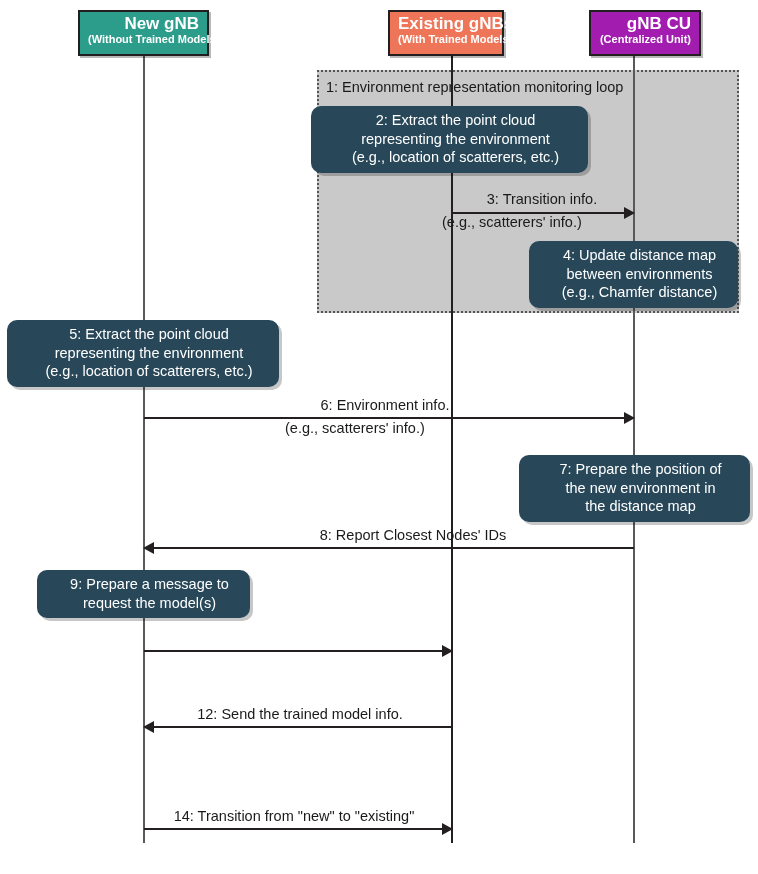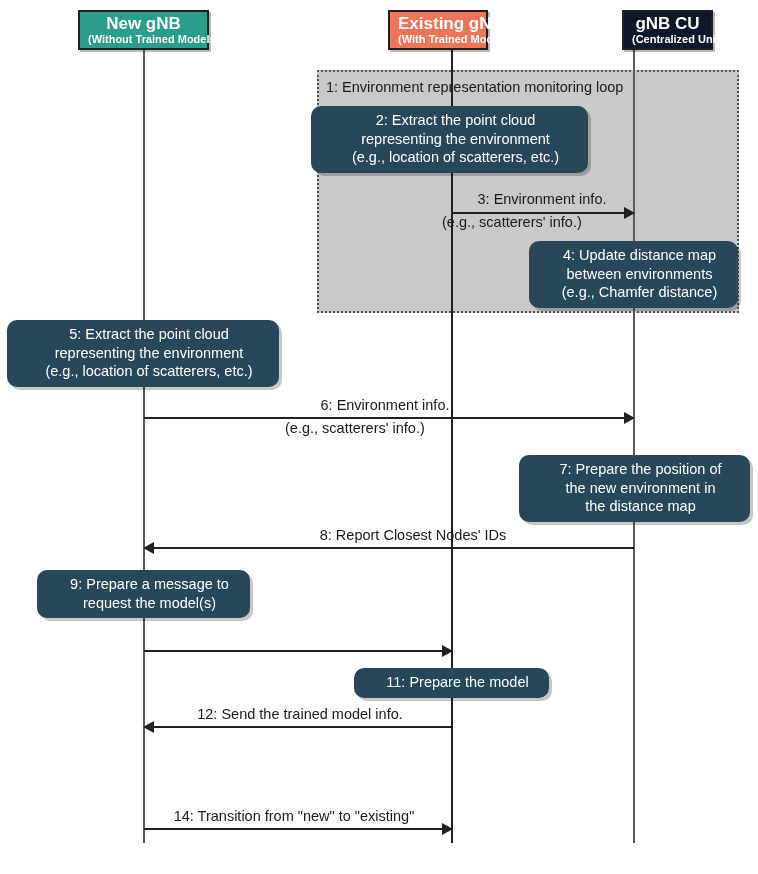--- a/index.html
+++ b/index.html
@@ -17,22 +17,22 @@
     height: 874px;
     background: #ffffff;
     overflow: hidden;
   }
 
   
   .participant {
     position: absolute;
     box-sizing: border-box;
     border: 2px solid #231f20;
-    text-align: center;
-    padding: 2px 8px 3px 8px;
+    text-align: right;
+    padding: 2px 8px 9px 8px;
     box-shadow: 2px 2px 0 rgba(0,0,0,0.28);
   }
   .participant .p-title {
     display: block;
     font-size: 17px;
     font-weight: bold;
     color: #ffffff;
     line-height: 19px;
     white-space: nowrap;
   }
@@ -124,21 +124,21 @@
 
   <div class="lifeline dark" style="left:451px; top:70px; height:243px;"></div>
   <div class="lifeline" style="left:633px; top:70px; height:243px;"></div>
 
   <div class="action" style="left:311px; top:106px; width:277px;">2: Extract the point cloud
 representing the environment
 (e.g., location of scatterers, etc.)</div>
 
   <div class="msg-line" style="left:452px; top:212px; width:174px;"></div>
   <div class="arrowhead right" style="left:624px; top:207px;"></div>
-  <div class="msg-label" style="left:442px; top:190px; width:200px;">3: Environment info.</div>
+  <div class="msg-label" style="left:442px; top:190px; width:200px;">3: Transition info.</div>
   <div class="msg-label below" style="left:442px; top:213px; width:200px;">(e.g., scatterers' info.)</div>
 
   <div class="action" style="left:529px; top:241px; width:209px;">4: Update distance map
 between environments
 (e.g., Chamfer distance)</div>
 
   <div class="action" style="left:7px; top:320px; width:272px;">5: Extract the point cloud
 representing the environment
 (e.g., location of scatterers, etc.)</div>
 
@@ -154,39 +154,38 @@
   <div class="msg-line" style="left:152px; top:547px; width:482px;"></div>
   <div class="arrowhead left" style="left:143px; top:542px;"></div>
   <div class="msg-label" style="left:288px; top:526px; width:250px;">8: Report Closest Nodes' IDs</div>
 
   <div class="action" style="left:37px; top:570px; width:213px;">9: Prepare a message to
 request the model(s)</div>
 
   <div class="msg-line" style="left:144px; top:650px; width:300px;"></div>
   <div class="arrowhead right" style="left:442px; top:645px;"></div>
 
-  <div class="action" style="left:354px; top:668px; width:195px;">11: Prepare the model</div>
 
   <div class="msg-line" style="left:152px; top:726px; width:300px;"></div>
   <div class="arrowhead left" style="left:143px; top:721px;"></div>
   <div class="msg-label" style="left:175px; top:705px; width:250px;">12: Send the trained model info.</div>
 
 
   <div class="msg-line" style="left:144px; top:828px; width:300px;"></div>
   <div class="arrowhead right" style="left:442px; top:823px;"></div>
   <div class="msg-label" style="left:144px; top:807px; width:300px;">14: Transition from "new" to "existing"</div>
 
   <div class="participant" style="left:78px; top:10px; width:131px; background:#2c9d8b;">
     <span class="p-title">New gNB</span>
     <span class="p-sub">(Without Trained Models)</span>
   </div>
 
-  <div class="participant" style="left:388px; top:10px; width:100px; background:#ef7559;">
+  <div class="participant" style="left:388px; top:10px; width:116px; background:#ef7559;">
     <span class="p-title">Existing gNBs</span>
     <span class="p-sub">(With Trained Models)</span>
   </div>
 
-  <div class="participant" style="left:622px; top:10px; width:91px; background:#0f172a;">
+  <div class="participant" style="left:589px; top:10px; width:112px; background:#a21caf;">
     <span class="p-title">gNB CU</span>
     <span class="p-sub">(Centralized Unit)</span>
   </div>
 
 </div>
 
 </body></html>

